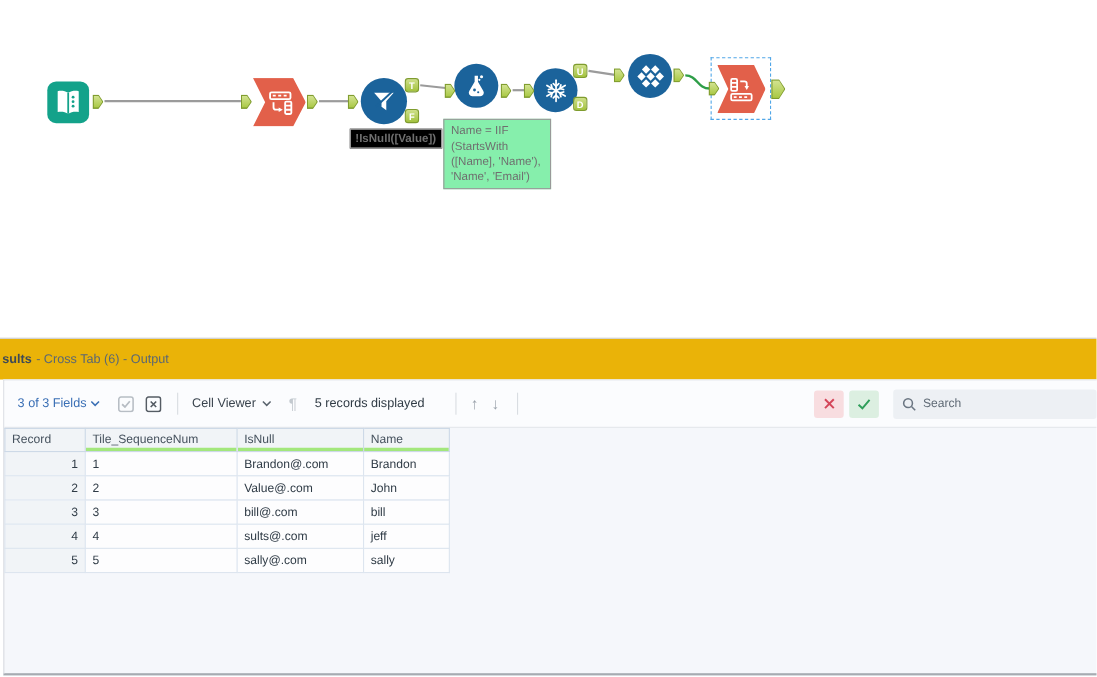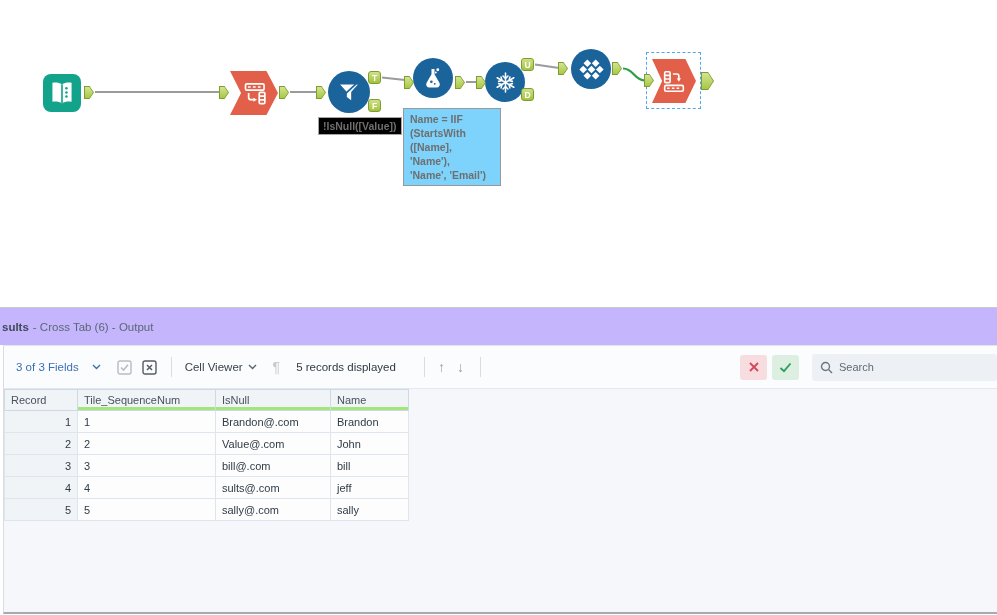--- a/index.html
+++ b/index.html
@@ -21,33 +21,33 @@
     clip-path: polygon(0 0, 55% 0, 100% 50%, 55% 100%, 0 100%); }
   .anchor::after { content:""; position:absolute; inset:1px; background: linear-gradient(#d3e392,#a9c844);
     clip-path: polygon(0 0, 55% 0, 100% 50%, 55% 100%, 0 100%); }
   .anchor-lg { width: 13px; height: 18px; }
   .anchor-letter { position: absolute; z-index: 3; width: 13px; height: 13px; border-radius: 3px;
     background: linear-gradient(#cfe08a,#a3c23e); border: 1px solid #7f9c2e; color: #fff;
     font-size: 8.5px; font-weight: bold; display: flex; align-items: center; justify-content: center; }
   .selection-box { position: absolute; z-index: 1; border: 1.5px dashed #51a7e8; background: #fff; }
   .annotation { position: absolute; z-index: 4; background: #000000; border: 1px solid #a6a6a6;
     color: #6f6f6f; font-size: 10.5px; font-weight: bold; padding: 2px 4px; white-space: nowrap; }
-  .tooltip-box { position: absolute; z-index: 4; background: #7dd3fc; border: 1px solid #999;
-    color: #6f6f6f; font-size: 10.5px; font-weight: bold; padding: 3px 6px; width: 98px;
+  .tooltip-box { position: absolute; z-index: 4; background: #86efac; border: 1px solid #999;
+    color: #6f6f6f; font-size: 10.5px; font-weight: normal; padding: 3px 6px; width: 98px;
     line-height: 14px; }
 
   
-  .results-header { height: 37px; background: #c4b5fd; display: flex; align-items: center;
+  .results-header { height: 37px; background: #eab308; display: flex; align-items: center;
     padding-left: 2px; font-size: 11.5px; color: #5a6774; }
   .results-header b { color: #3e4a56; margin-right: 4px; }
   .results-body { margin-left: 3px; height: 269px; background: #f5f7fb;
     border-left: 1px solid #d9dce1; border-top: 1px solid #e2e5ea; border-bottom: 2px solid #a6abb1; }
   .toolbar { height: 43px; background: #fbfcfe; border-bottom: 1px solid #e4e7ec;
     display: flex; align-items: center; padding-left: 12px; font-size: 11.5px; }
-  .tb-link { color: #3a6fb5; display: flex; align-items: center; gap: 13px; margin-right: 16px; cursor: pointer; }
+  .tb-link { color: #3a6fb5; display: flex; align-items: center; gap: 3px; margin-right: 16px; cursor: pointer; }
   .tb-label { color: #39434d; display: flex; align-items: center; gap: 5px; margin-right: 16px; }
   .tb-icon { display: flex; align-items: center; margin-right: 10px; }
   .vsep { width: 1px; height: 20px; background: #d9dde2; margin: 0 13px 0 4px; }
   .pilcrow { color: #c3c9cf; font-size: 14px; margin-right: 16px; }
   .records { color: #2f3a44; margin-right: 24px; }
   .nav-arrow { color: #9aa2ab; font-size: 14px; margin-right: 12px; }
   .spacer { flex: 1; }
   .sq-btn { width: 27px; height: 25px; border-radius: 3px; border: none; display: flex;
     align-items: center; justify-content: center; cursor: pointer; margin-right: 5px; }
   .btn-red { background: #f8dde0; }

